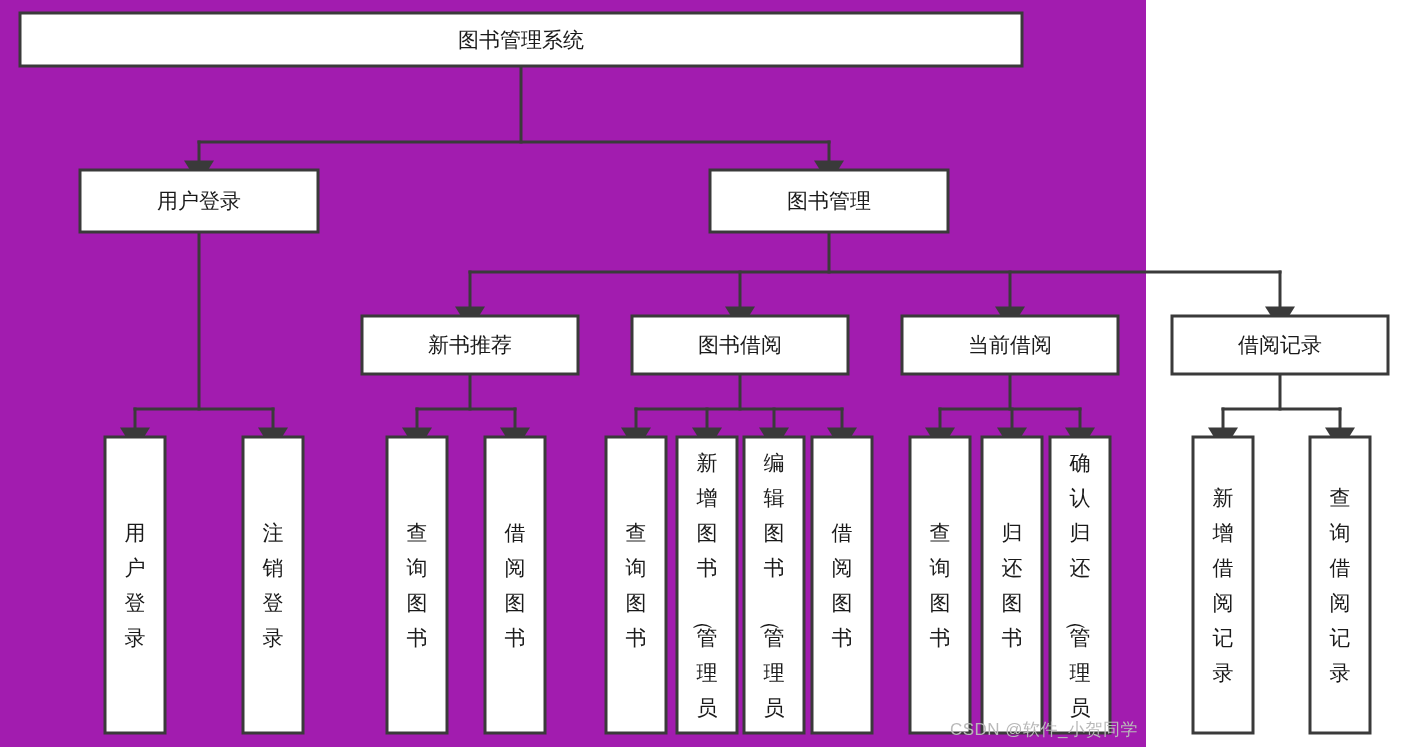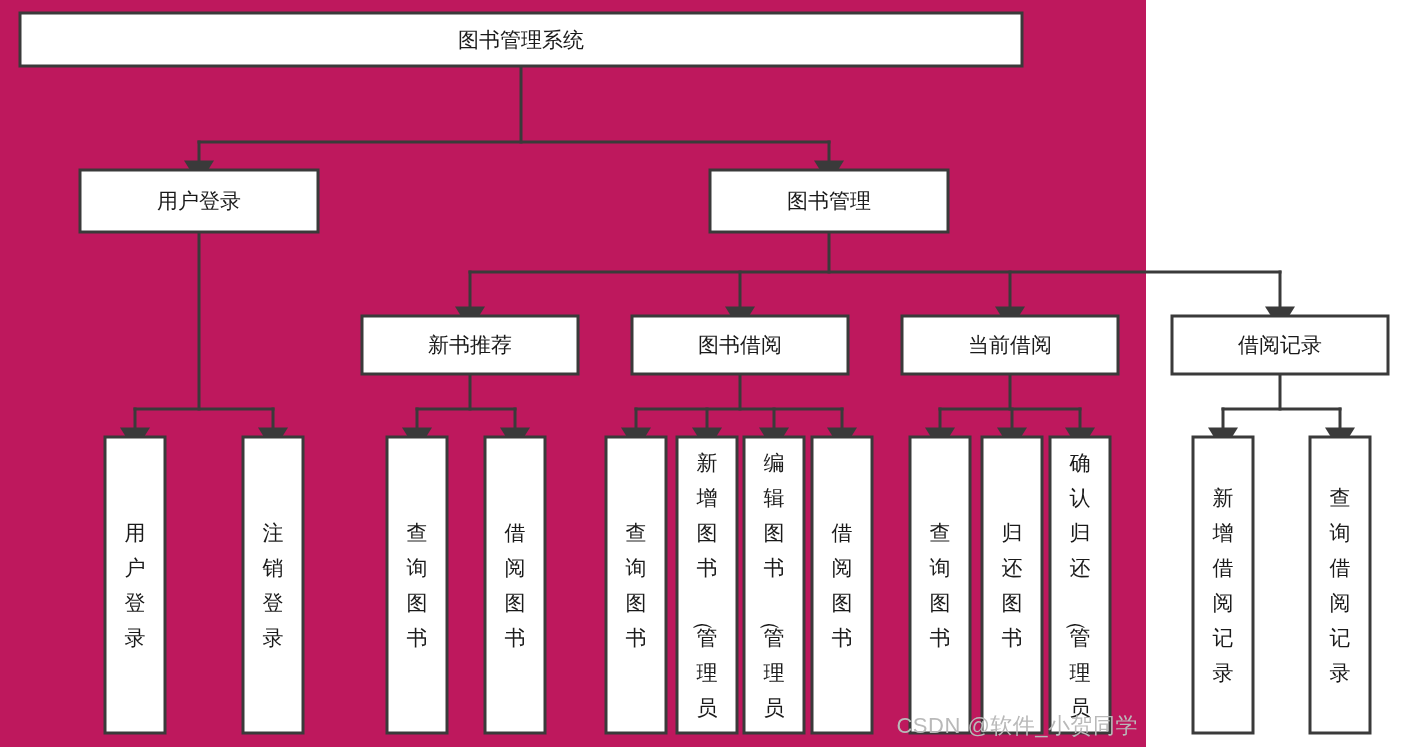--- a/index.html
+++ b/index.html
@@ -10,21 +10,21 @@
   body {
     width: 1405px;
     height: 747px;
     overflow: hidden;
     font-family: "Liberation Sans", "DejaVu Sans", sans-serif;
   }
   #diagram-root {
     position: relative;
     width: 1146px;
     height: 747px;
-    background: #be185d;
+    background: #a21caf;
   }
   svg#tree-svg {
     position: absolute;
     left: 0;
     top: 0;
     width: 1405px;
     height: 747px;
   }
   .node-box {
     fill: #ffffff;
@@ -52,21 +52,21 @@
     font-family: "Liberation Sans", "DejaVu Sans", sans-serif;
     font-size: 21px;
     fill: #1a1a1a;
     text-anchor: middle;
   }
   .watermark-text {
     position: absolute;
     right: 8px;
     bottom: 6px;
     font-family: "Liberation Sans", "DejaVu Sans", sans-serif;
-    font-size: 22px;
+    font-size: 17px;
     color: #b9b9b9;
     letter-spacing: 0.5px;
     white-space: nowrap;
     user-select: none;
   }
 </style>
 </head>
 <body>
 
 <div id="diagram-root">

